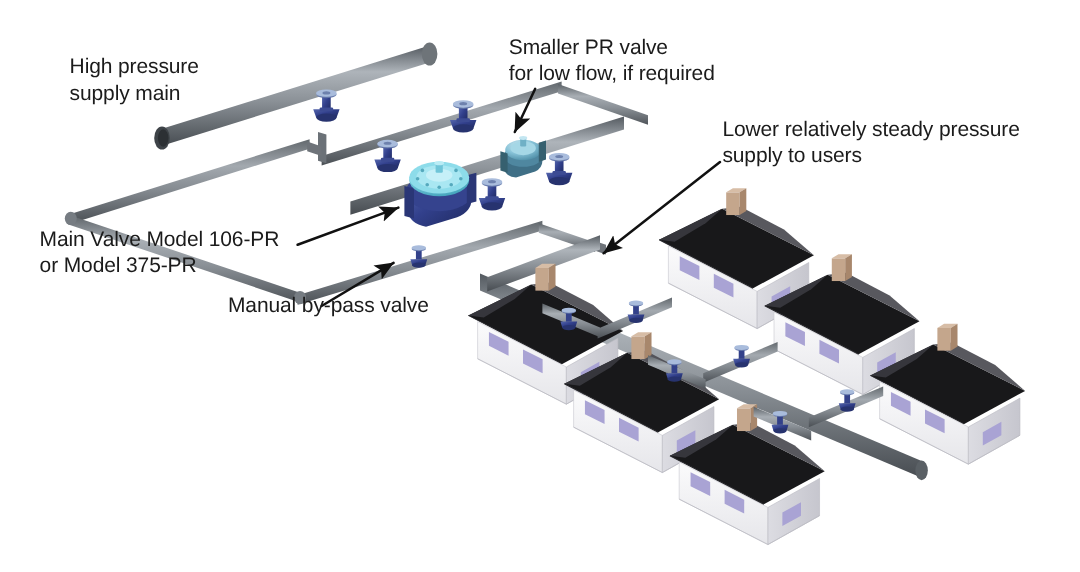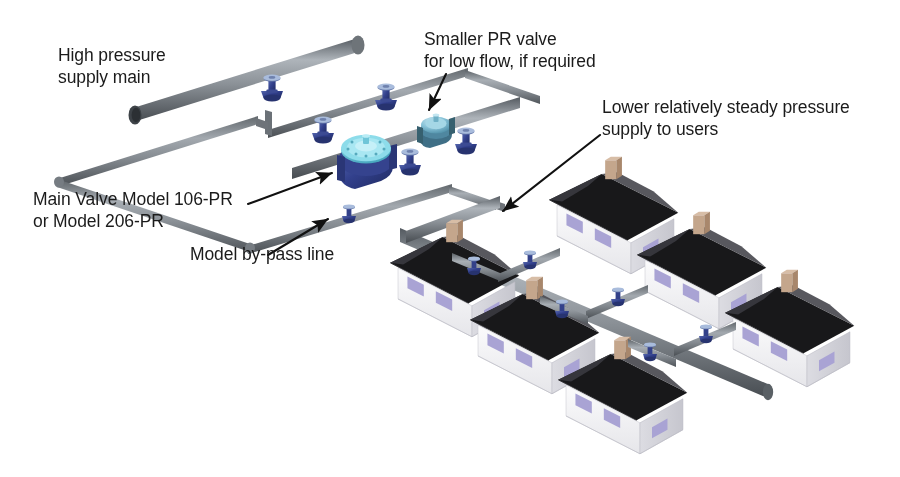--- a/index.html
+++ b/index.html
@@ -329,17 +329,17 @@
   <div class="label" id="lbl-high-pressure">High pressure
 supply main</div>
 
   <div class="label" id="lbl-lower-steady">Lower relatively steady pressure
 supply to users</div>
 
   <div class="label" id="lbl-smaller-pr">Smaller PR valve
 for low flow, if required</div>
 
   <div class="label" id="lbl-main-valve">Main Valve Model 106-PR
-or Model 206-PR</div>
-
-  <div class="label" id="lbl-bypass">Model by-pass line</div>
+or Model 375-PR</div>
+
+  <div class="label" id="lbl-bypass">Manual by-pass valve</div>
 
 </div>
 
 </body></html>

